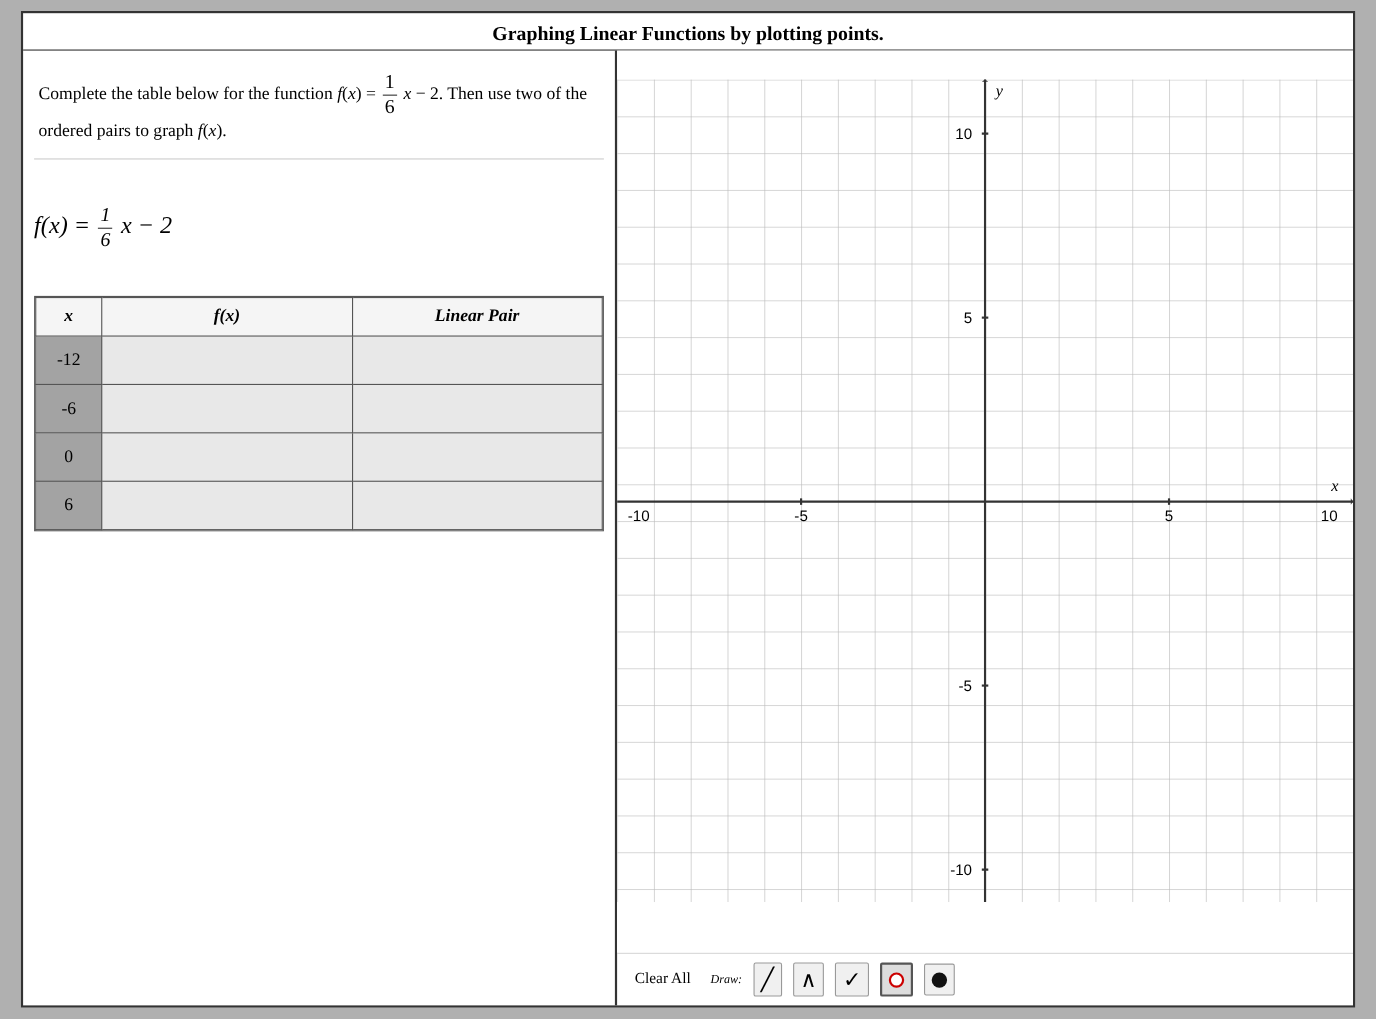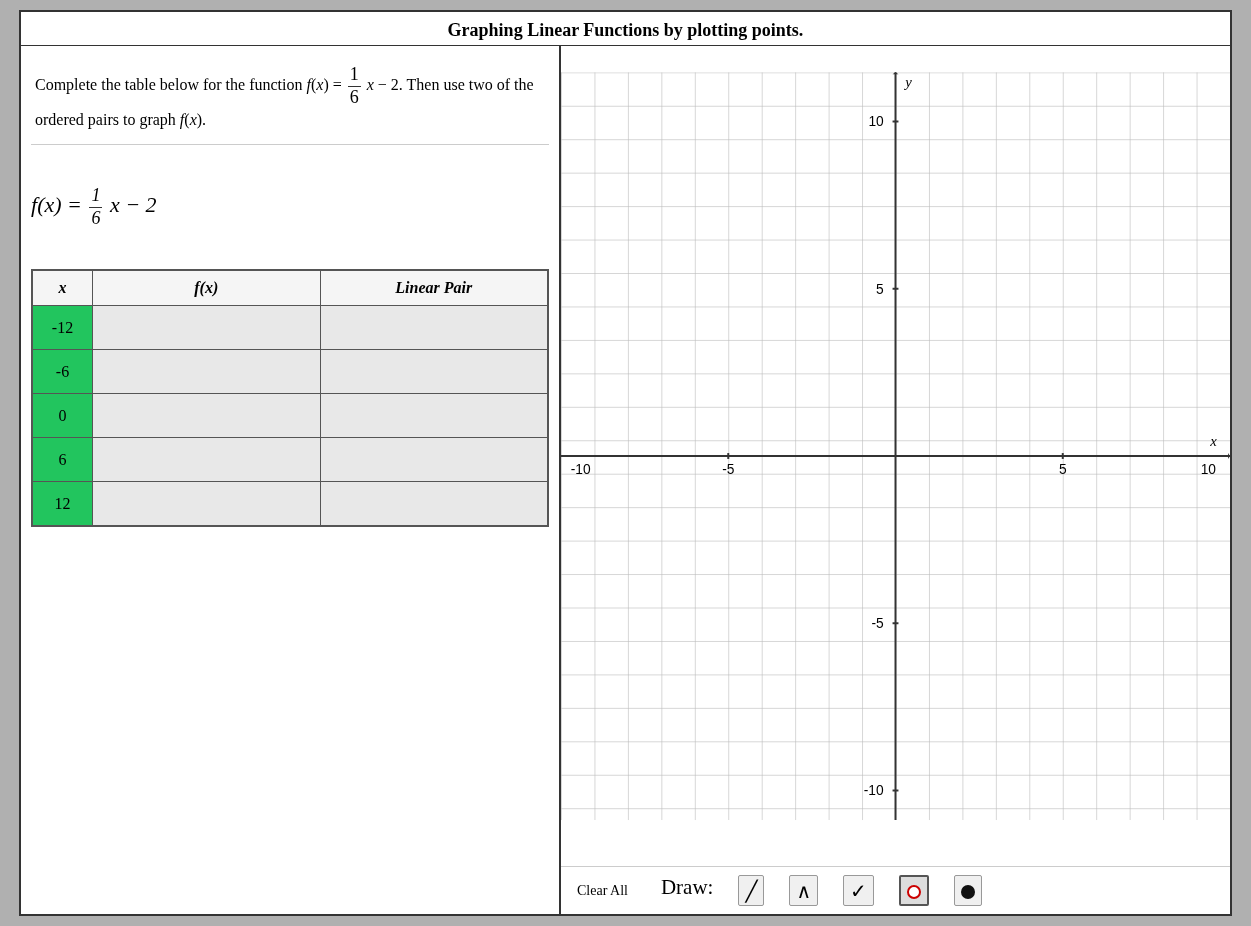--- a/index.html
+++ b/index.html
@@ -85,21 +85,21 @@
     table td {
       border: 1px solid #555;
       padding: 0;
       height: 44px;
     }
     table td.x-col {
       font-size: 16px;
       text-align: center;
       padding: 8px;
       width: 60px;
-      background: #22c55e;
+      background: #a3a3a3;
     }
     table td.input-col {
       background: #e8e8e8;
     }
     table td.input-col input {
       width: 100%;
       height: 100%;
       border: none;
       background: transparent;
       font-size: 15px;
@@ -116,21 +116,22 @@
       height: 820px;
       position: relative;
       background: white;
     }
     svg.graph-svg {
       width: 100%;
       height: 100%;
     }
     .toolbar {
       display: flex;
-      gap: 25px;
+      align-items: center;
+      gap: 10px;
       padding: 8px 16px;
       border-top: 1px solid #ccc;
       font-size: 15px;
     }
     .toolbar-btn {
       cursor: pointer;
       font-size: 20px;
       padding: 2px 6px;
       border: 1px solid #999;
       border-radius: 2px;
@@ -141,22 +142,23 @@
       border: 2px solid #555;
     }
     .clear-btn {
       font-size: 14px;
       cursor: pointer;
       background: none;
       border: none;
       font-family: inherit;
     }
     .draw-label {
-      font-size: 21px;
+      font-size: 11px;
       margin-left: 8px;
+      font-style: italic;
     }
     .dot-black {
       display: inline-block;
       width: 14px;
       height: 14px;
       border-radius: 50%;
       background: #111;
       vertical-align: middle;
     }
   </style>
@@ -216,25 +218,20 @@
               <tr>
                 <td class="x-col">0</td>
                 <td class="input-col"><input type="text" style=""></td>
                 <td class="input-col"><input type="text" style=""></td>
               </tr>
               <tr>
                 <td class="x-col">6</td>
                 <td class="input-col"><input type="text" style=""></td>
                 <td class="input-col"><input type="text" style=""></td>
               </tr>
-              <tr>
-                <td class="x-col">12</td>
-                <td class="input-col"><input type="text" style=""></td>
-                <td class="input-col"><input type="text" placeholder="" style=""></td>
-              </tr>
             </tbody>
         </table>
       </div>
     </div>
 
     <div class="right-panel">
       <div class="graph-area">
         <svg class="graph-svg" viewBox="0 0 680 780" xmlns="http://www.w3.org/2000/svg">
 
           <defs>

